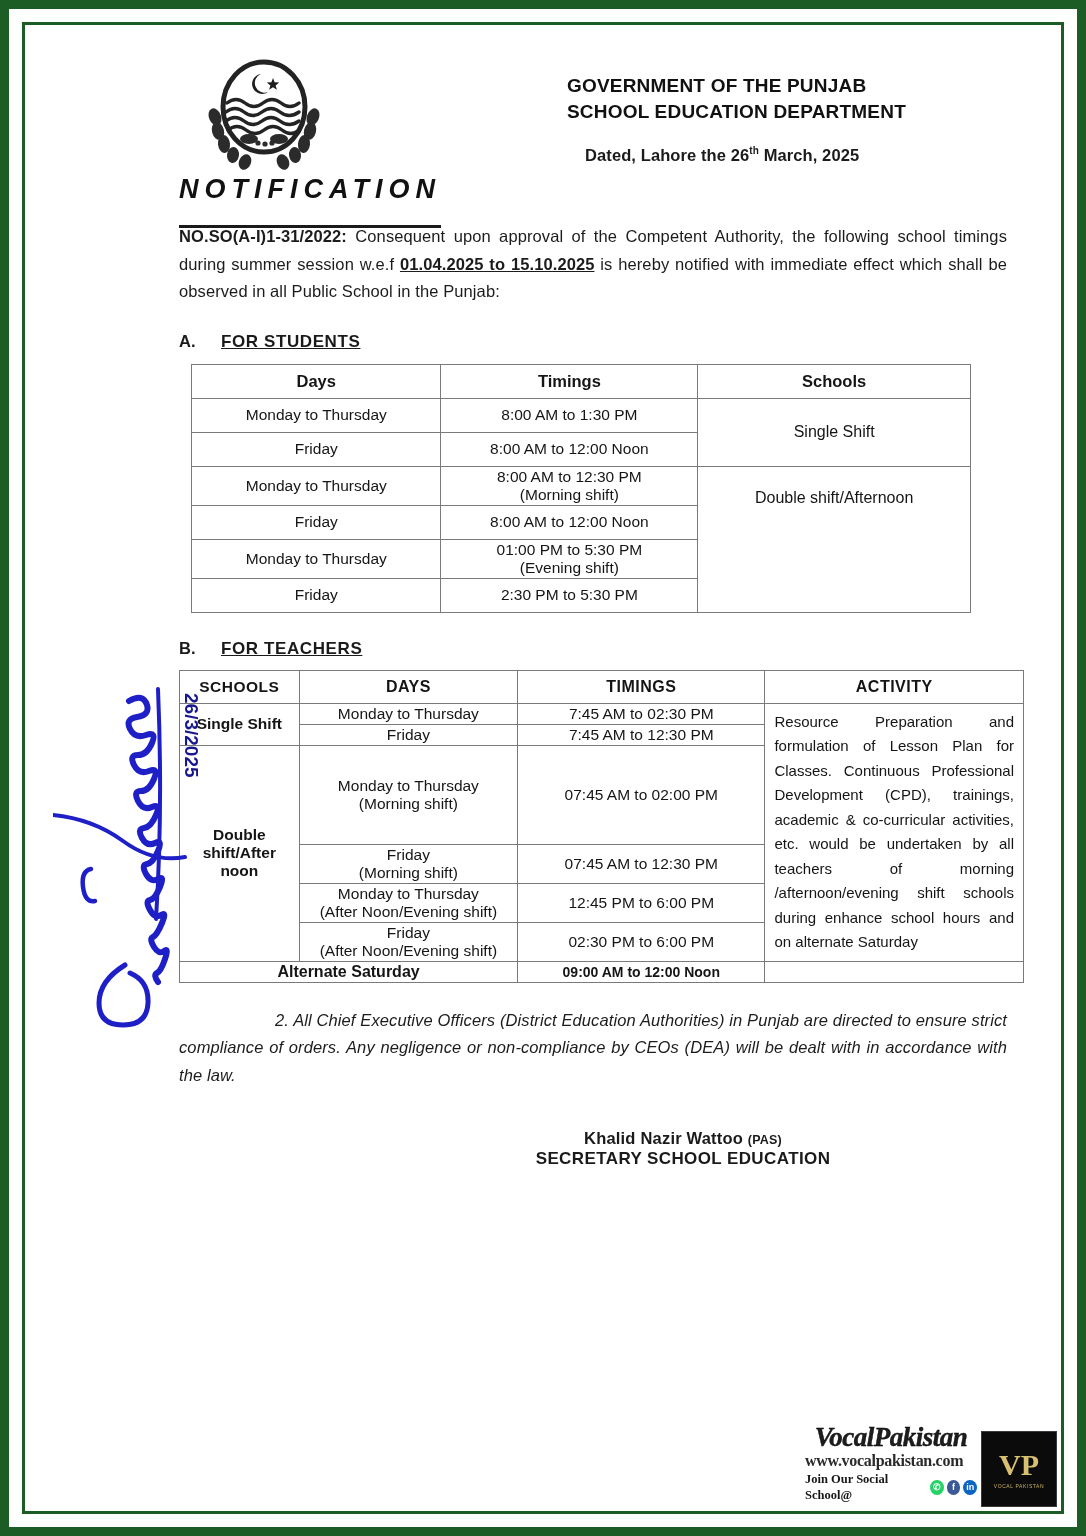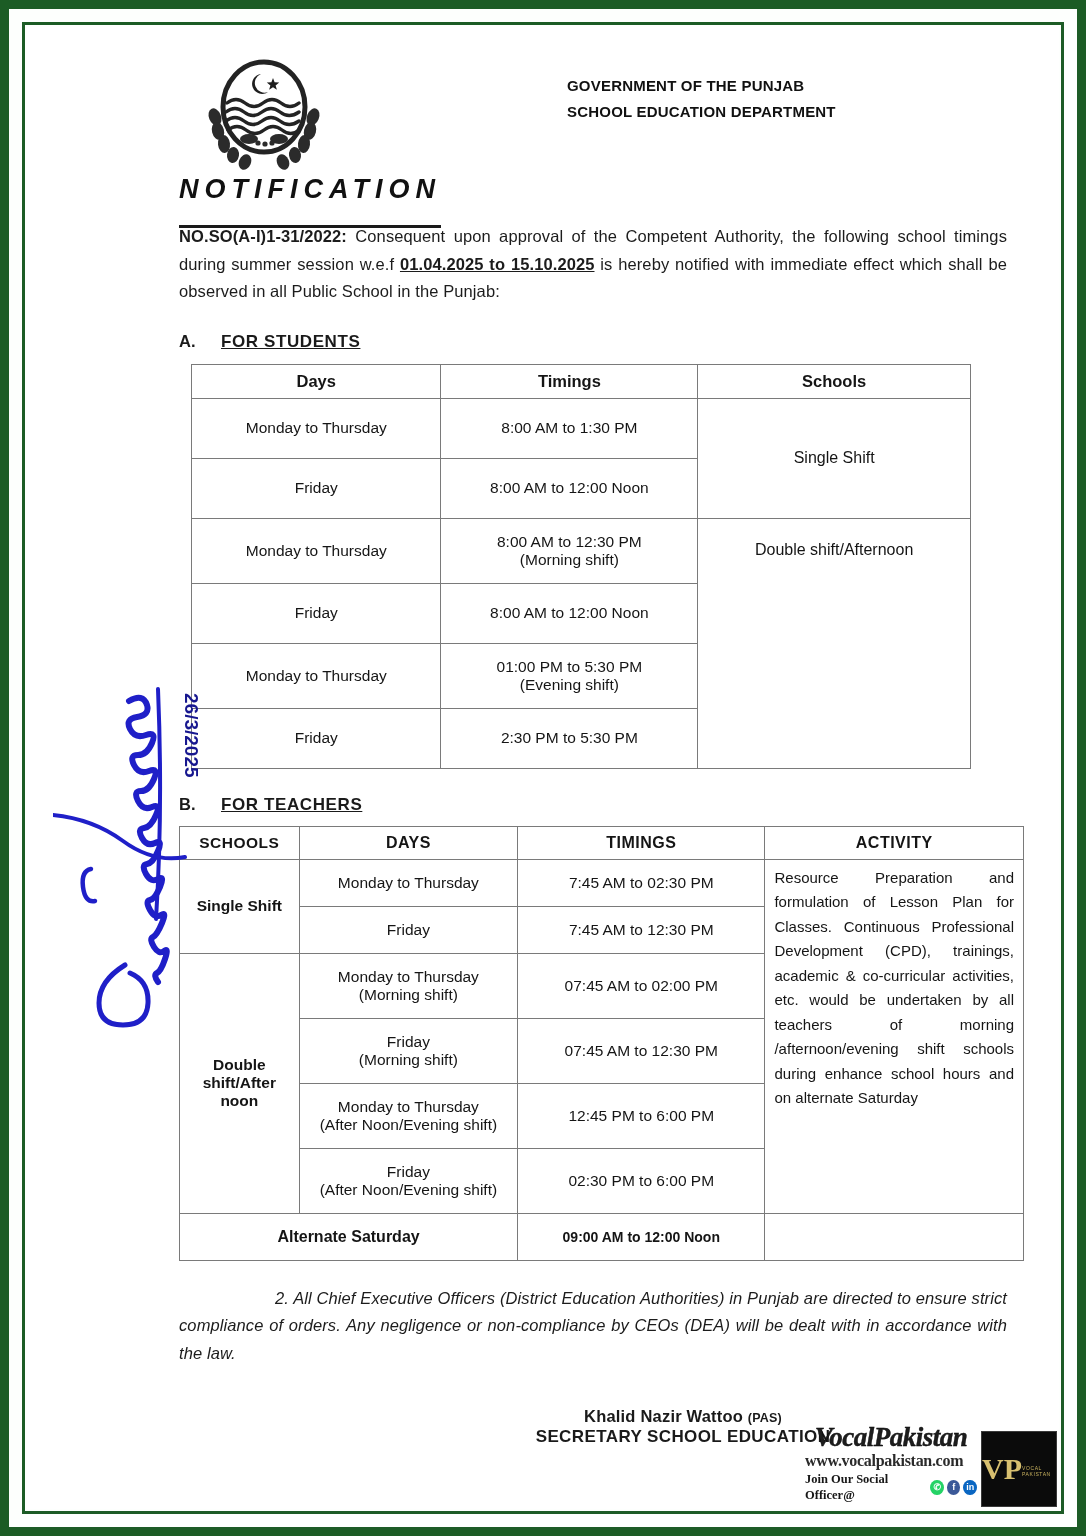--- a/index.html
+++ b/index.html
@@ -52,21 +52,21 @@
     height: 112px;
   }
   .gov-titles {
     position: absolute;
     left: 540px;
     top: 46px;
     width: 430px;
   }
   .gov-line {
     font-weight: bold;
-    font-size: 15px;
+    font-size: 19px;
     letter-spacing: 0.2px;
     line-height: 26px;
     color: #111;
   }
   .dated-line {
     margin-top: 20px;
     font-size: 16.5px;
     font-weight: bold;
     color: #1b1b1b;
     letter-spacing: 0.1px;
@@ -122,21 +122,21 @@
   }
 
   
   table {
     border-collapse: collapse;
     font-size: 15.5px;
     color: #151515;
   }
   table td, table th {
     border: 1px solid #7a7a7a;
-    padding: 14px 6px;
+    padding: 1px 6px;
     text-align: center;
     vertical-align: middle;
     font-weight: normal;
   }
   table th {
     font-weight: bold;
     font-size: 16.5px;
     padding: 7px 6px;
   }
 
@@ -257,21 +257,21 @@
     color: #fff; font-size: 9px; font-weight: bold;
     font-family: "Liberation Sans", sans-serif;
   }
   .soc-wa { background: #25d366; }
   .soc-fb { background: #3b5998; }
   .soc-li { background: #0a66c2; }
   .wm-logo {
     width: 74px; height: 74px;
     background: #0b0b0b;
     border: 1px solid #3a3a3a;
-    display: flex; flex-direction: row;
+    display: flex; flex-direction: column;
     align-items: center; justify-content: center;
     margin-left: 4px;
   }
   .wm-logo-mark {
     font-family: "Liberation Serif", serif;
     font-weight: bold;
     font-size: 30px;
     color: #d8c070;
     line-height: 30px;
   }
@@ -333,20 +333,23 @@
             <circle cx="55" cy="84" r="2.6"></circle>
             <circle cx="62" cy="85" r="2.6"></circle>
             <circle cx="69" cy="84" r="2.6"></circle>
           </g>
         </svg>
       </div>
 
       <div class="gov-titles">
         <div class="gov-line">GOVERNMENT OF THE PUNJAB</div>
         <div class="gov-line">SCHOOL EDUCATION DEPARTMENT</div>
+        <div class="dated-line">
+          <span>Dated, Lahore the </span><span>26</span><sup>th</sup><span> March, 2025</span>
+        </div>
       </div>
     </div>
 
     <div class="notif-title">NOTIFICATION</div>
 
     <div class="content">
 
       <div class="para">
         <b>NO.SO(A-I)1-31/2022:</b><span> Consequent upon approval of the Competent Authority, the following school timings during summer session w.e.f </span><span class="u-bold">01.04.2025 to 15.10.2025</span><span> is hereby notified with immediate effect which shall be observed in all Public School in the Punjab:</span>
       </div>
@@ -501,21 +504,21 @@
           <text x="0" y="0" font-family="Liberation Sans, sans-serif" font-size="19" font-weight="bold" fill="#17178f">26/3/2025</text>
         </g>
       </svg>
     </div>
 
     <div class="watermark">
       <div class="wm-text">
         <div class="wm-brand">VocalPakistan</div>
         <div class="wm-url">www.vocalpakistan.com</div>
         <div class="wm-join">
-          <span>Join Our Social Officer@</span>
+          <span>Join Our Social School@</span>
           <span class="soc soc-wa">✆</span>
           <span class="soc soc-fb">f</span>
           <span class="soc soc-li">in</span>
         </div>
       </div>
       <div class="wm-logo">
         <div class="wm-logo-mark">VP</div>
         <div class="wm-logo-cap">VOCAL PAKISTAN</div>
       </div>
     </div>

